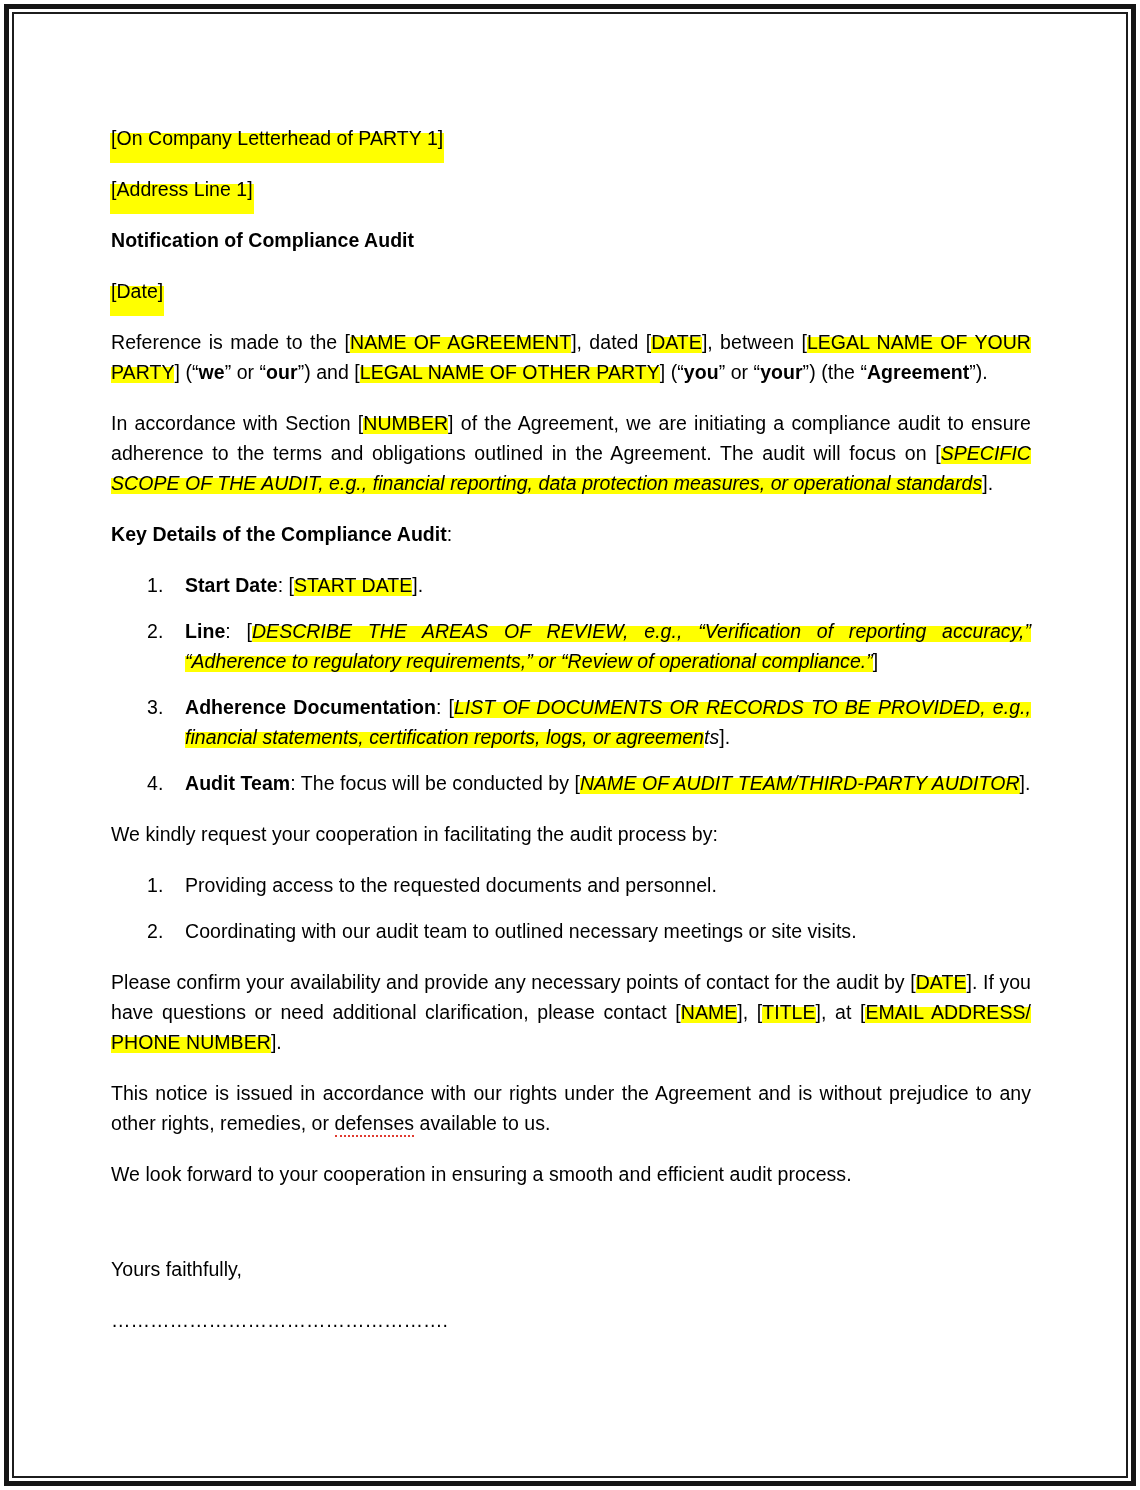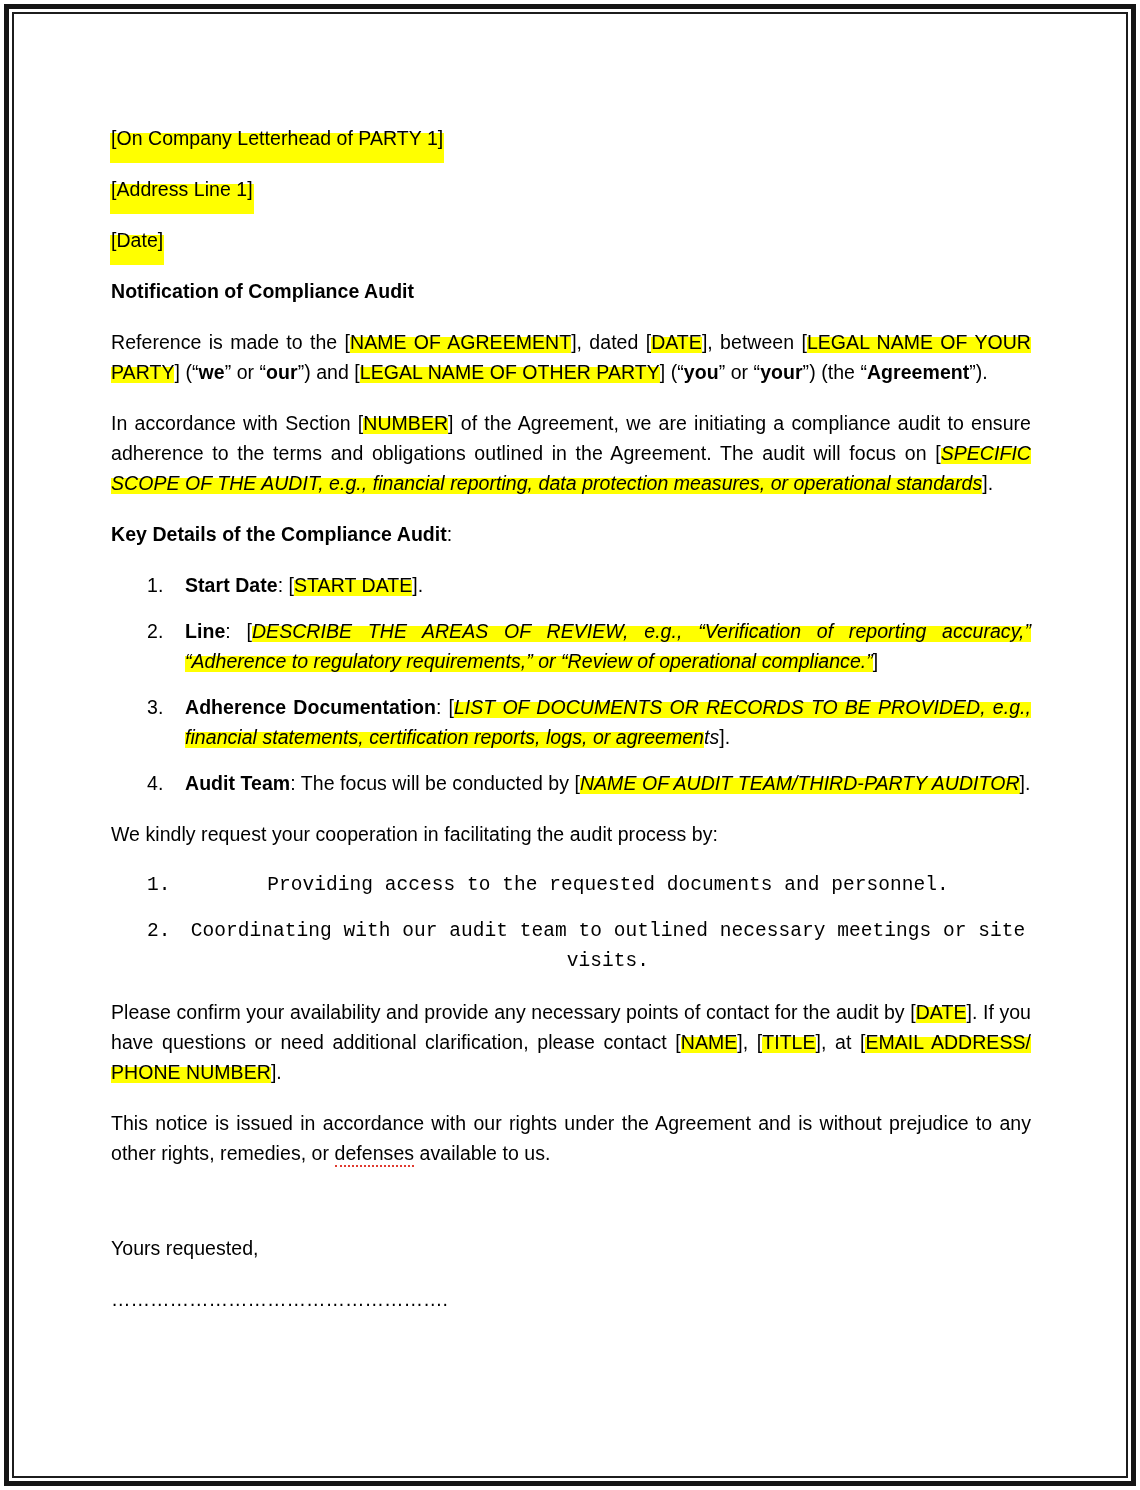--- a/index.html
+++ b/index.html
@@ -113,21 +113,21 @@
   ol.numlist > li::before {
     content: counter(li) ".";
     position: absolute;
     left: 36px;
     top: 0;
     font-size: 19.5px;
     line-height: 30px;
     color: #000000;
     font-weight: normal;
   }
-  ol.numlist.plain > li { text-align: center; font-family: Liberation Mono, monospace; }
+  ol.numlist.plain > li { text-align: left; }
 
   
   .spell {
     border-bottom: 2.5px dotted #e03a2f;
     padding-bottom: 1px;
   }
 
   .dots-line {
     letter-spacing: 0px;
     word-spacing: 0px;
@@ -143,23 +143,23 @@
   <div class="page-frame-outer"></div>
   <div class="page-frame-inner"></div>
 
   <div class="doc-body">
 
     <p class="para left"><span class="hl"><span>[On Company Letterhead of PARTY 1]</span></span></p>
 
 
     <p class="para left"><span class="hl"><span>[Address Line 1]</span></span></p>
 
+    <p class="para left"><b>Notification of Compliance Audit</b></p>
+
     <p class="para left"><span class="hl"><span>[Date]</span></span></p>
-
-    <p class="para left"><b>Notification of Compliance Audit</b></p>
 
 
     <p class="para"><span>Reference is made to the [</span><span class="hl-wrap"><span>NAME OF AGREEMENT</span></span><span>], dated [</span><span class="hl-wrap"><span>DATE</span></span><span>], between [</span><span class="hl-wrap"><span>LEGAL NAME OF YOUR PARTY</span></span><span>] (“</span><b>we</b><span>” or “</span><b>our</b><span>”) and [</span><span class="hl-wrap"><span>LEGAL NAME OF OTHER PARTY</span></span><span>] (“</span><b>you</b><span>” or “</span><b>your</b><span>”) (the “</span><b>Agreement</b><span>”).</span></p>
 
     <p class="para"><span>In accordance with Section [</span><span class="hl-wrap"><span>NUMBER</span></span><span>] of the Agreement, we are initiating a compliance audit to ensure adherence to the terms and obligations outlined in the Agreement. The audit will focus on [</span><span class="hl-wrap"><i>SPECIFIC SCOPE OF THE AUDIT, e.g., financial reporting, data protection measures, or operational standards</i></span><span>].</span></p>
 
     <p class="para left"><b>Key Details of the Compliance Audit</b><span>:</span></p>
 
     <ol class="numlist">
 
@@ -177,22 +177,23 @@
 
     <ol class="numlist plain">
       <li class="li-text"><span>Providing access to the requested documents and personnel.</span></li>
       <li class="li-text"><span>Coordinating with our audit team to outlined necessary meetings or site visits.</span></li>
     </ol>
 
     <p class="para"><span>Please confirm your availability and provide any necessary points of contact for the audit by [</span><span class="hl-wrap"><span>DATE</span></span><span>]. If you have questions or need additional clarification, please contact [</span><span class="hl-wrap"><span>NAME</span></span><span>], [</span><span class="hl-wrap"><span>TITLE</span></span><span>], at [</span><span class="hl-wrap"><span>EMAIL ADDRESS/ PHONE NUMBER</span></span><span>].</span></p>
 
     <p class="para"><span>This notice is issued in accordance with our rights under the Agreement and is without prejudice to any other rights, remedies, or </span><span class="spell">defenses</span><span> available to us.</span></p>
 
+    <p class="para left"><span>We look forward to your cooperation in ensuring a smooth and efficient audit process.</span></p>
 
     <div class="gap-tall"></div>
 
-    <p class="para left"><span>Yours requested,</span></p>
+    <p class="para left"><span>Yours faithfully,</span></p>
 
     <p class="para left dots-line"><span>…………………………………………….</span></p>
 
 
   </div>
 </div>
 
 </body></html>

